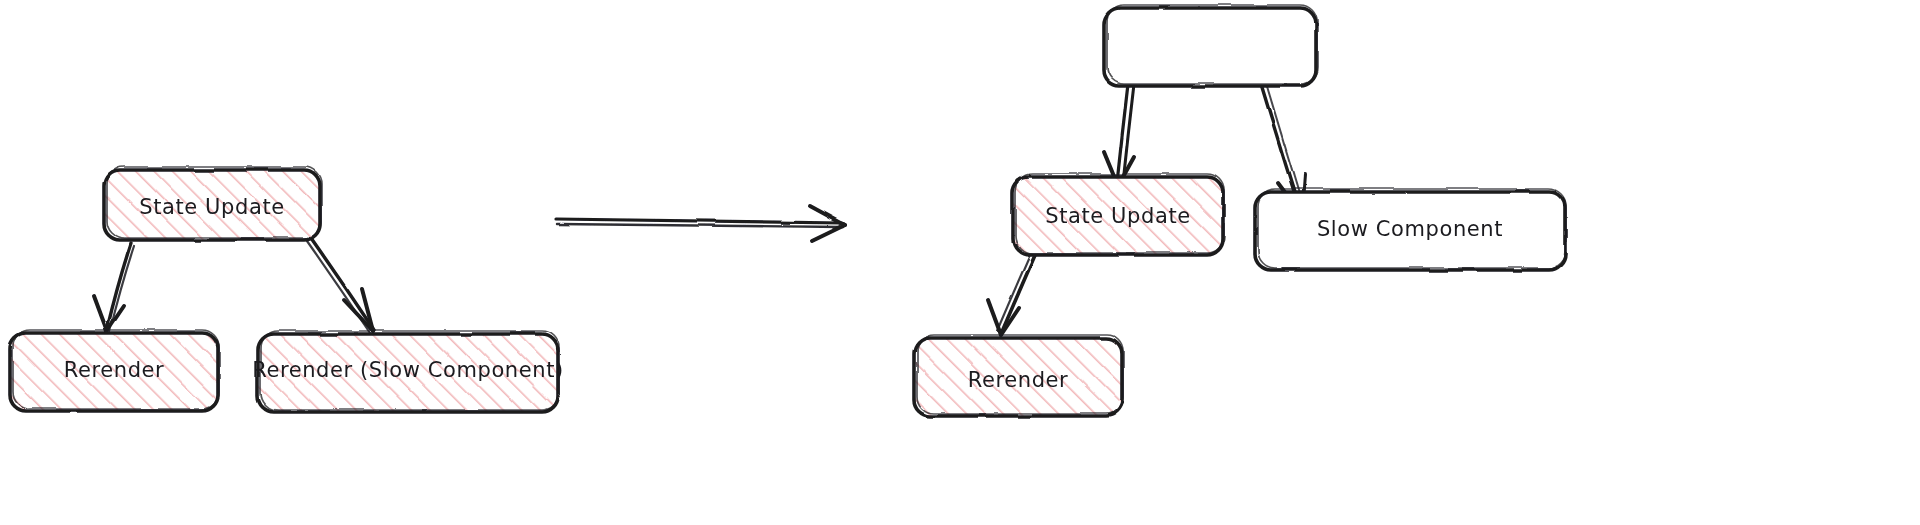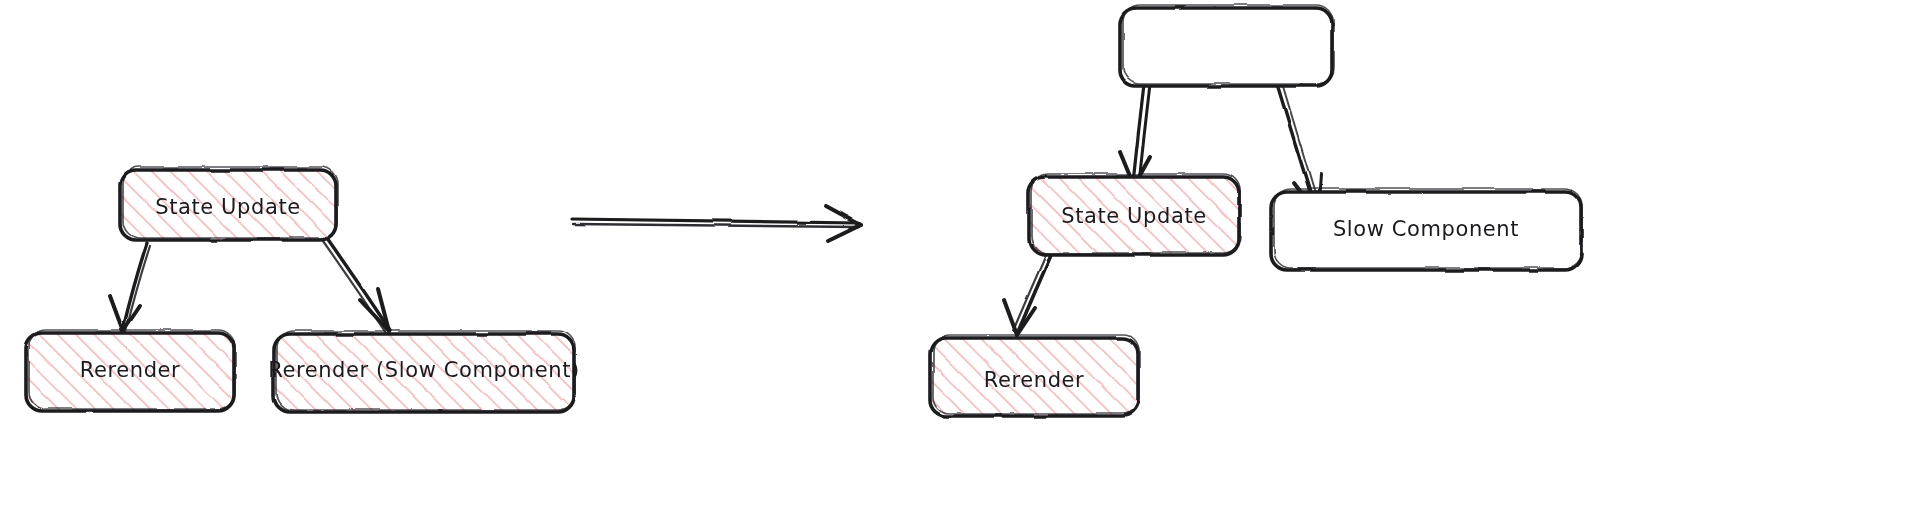--- a/index.html
+++ b/index.html
@@ -11,21 +11,20 @@
     width: 1920px;
     height: 525px;
     overflow: hidden;
     font-family: "DejaVu Sans", sans-serif;
   }
   #canvas-root {
     position: relative;
     width: 1559px;
     height: 525px;
     background: #ffffff;
-    margin-left: 16px;
   }
   #diagram-svg {
     position: absolute;
     left: 0;
     top: 0;
     width: 1920px;
     height: 525px;
     display: block;
   }
   .node-label {

